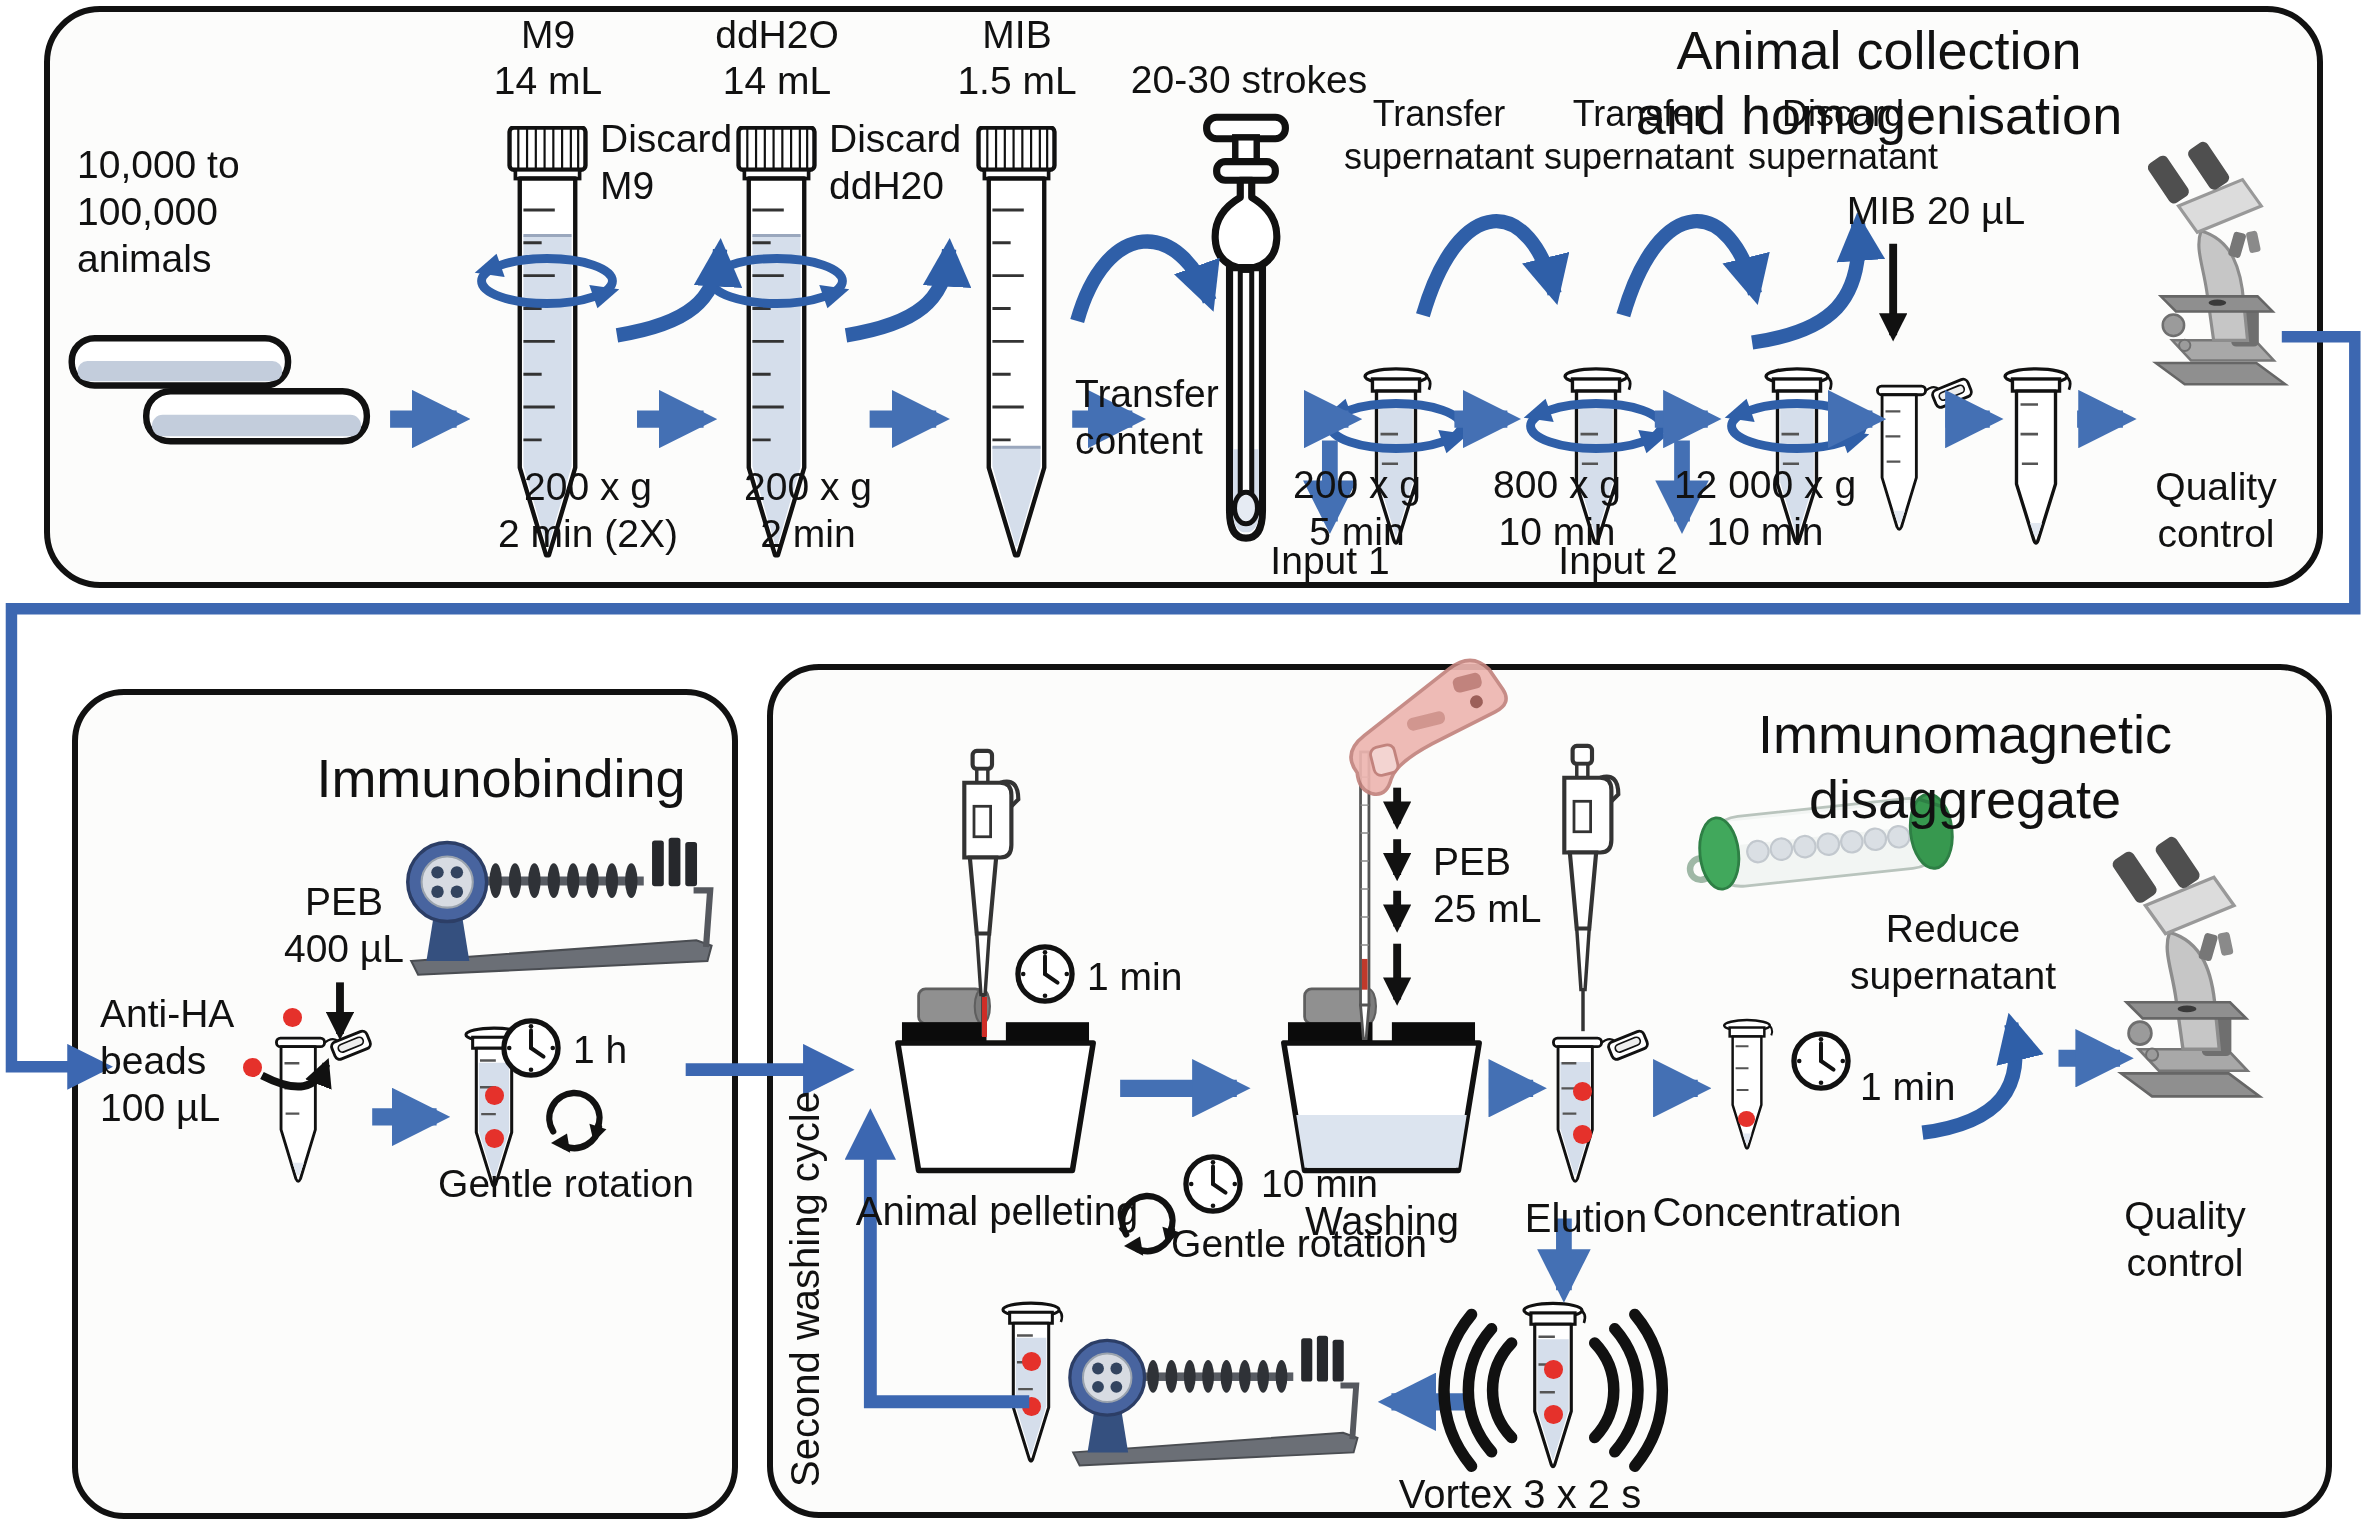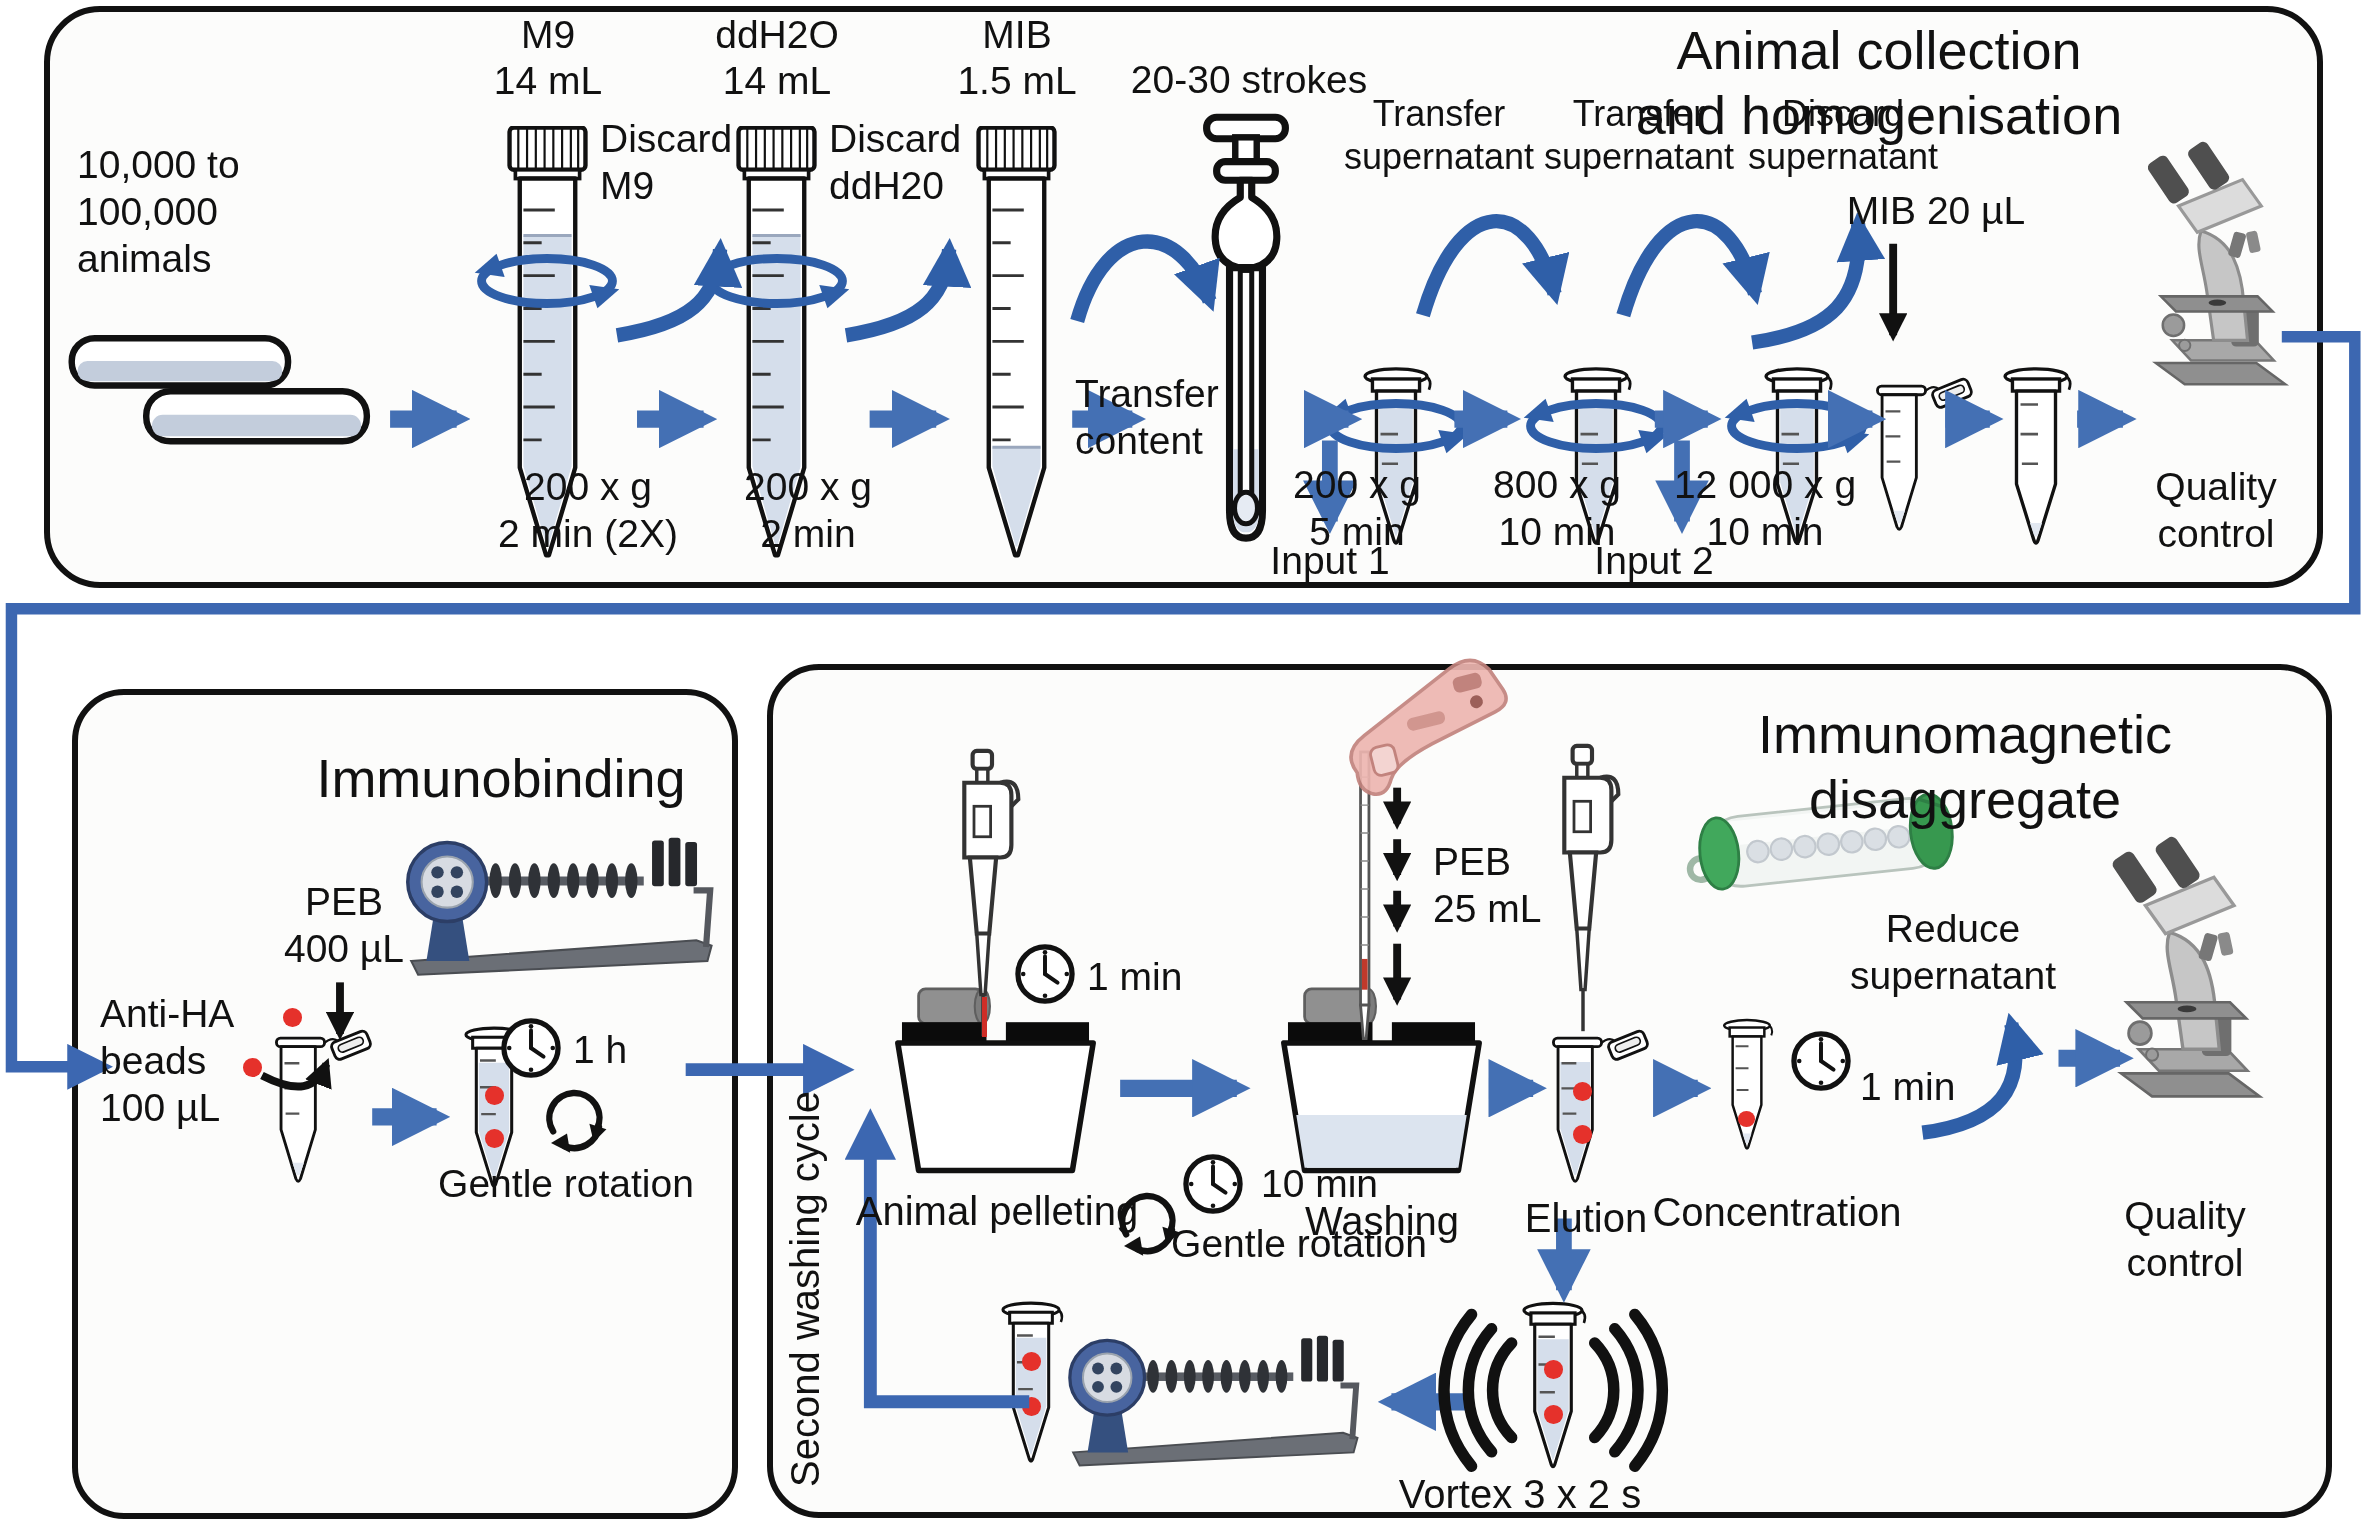--- a/index.html
+++ b/index.html
@@ -553,21 +553,21 @@
 content</div>
   <div class="lbl" style="left:1330px;top:538px">Input 1</div>
   <div class="lbl small" style="left:1439px;top:92px">Transfer
 supernatant</div>
   <div class="lbl" style="left:1357px;top:462px">200 x g
 5 min</div>
   <div class="lbl small" style="left:1639px;top:92px">Transfer
 supernatant</div>
   <div class="lbl" style="left:1557px;top:462px">800 x g
 10 min</div>
-  <div class="lbl" style="left:1654px;top:538px">Input 2</div>
+  <div class="lbl" style="left:1618px;top:538px">Input 2</div>
   <div class="lbl small" style="left:1843px;top:92px">Discard
 supernatant</div>
   <div class="lbl" style="left:1765px;top:462px">12 000 x g
 10 min</div>
   <div class="lbl" style="left:1936px;top:188px">MIB 20 µL</div>
   <div class="lbl" style="left:2216px;top:464px">Quality
 control</div>
 
   <div class="lbl title" style="left:501px;top:746px">Immunobinding</div>
   <div class="lbl" style="left:344px;top:879px">PEB

